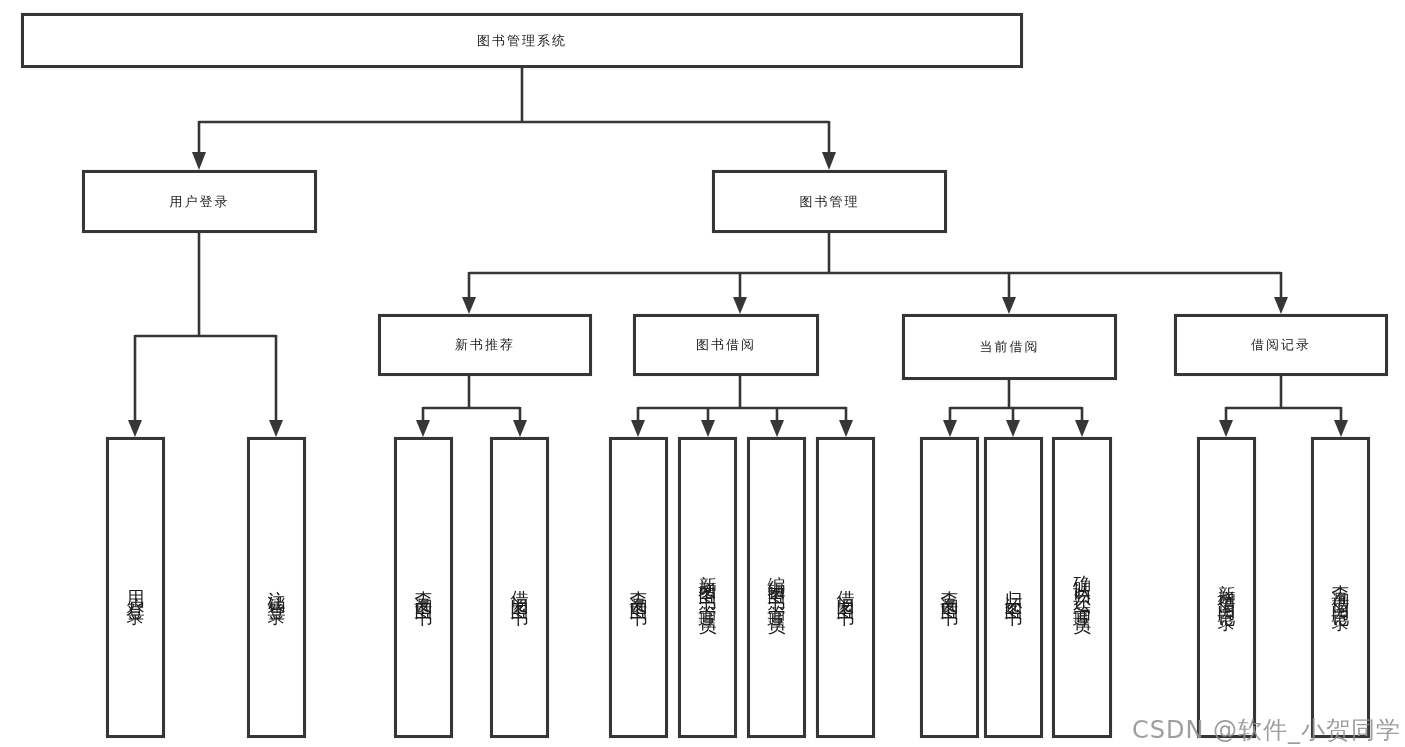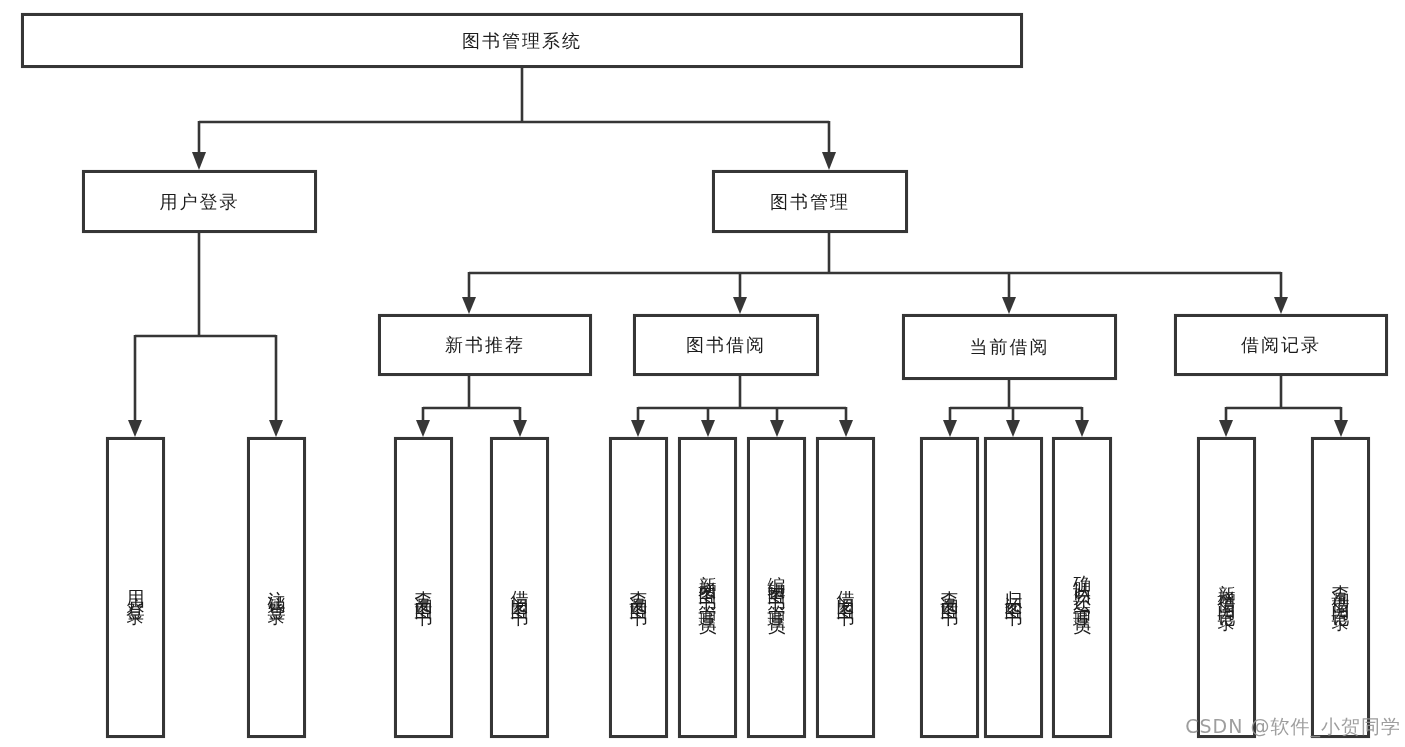--- a/index.html
+++ b/index.html
@@ -15,33 +15,33 @@
     position:absolute;
     background:#ffffff;
     border:3px solid #363636;
     box-sizing:border-box;
     display:flex;
     align-items:center;
     justify-content:center;
     color:#1c1c1c;
     box-shadow:0 0 1px rgba(0,0,0,0.25);
   }
-  .h-box{font-size:18px;letter-spacing:2px;white-space:nowrap;}
+  .h-box{font-size:13px;letter-spacing:2px;white-space:nowrap;}
   .v-box{
     writing-mode:vertical-rl;
     text-orientation:mixed;
     font-size:18px;
     letter-spacing:6px;
     line-height:1;
   }
   .watermark{
     position:absolute;
     right:4px;
     top:714px;
-    font-size:19px;
+    font-size:24px;
     color:rgba(148,148,148,0.9);
     letter-spacing:1px;
     white-space:nowrap;
     z-index:5;
   }
 </style>
 </head>
 <body>
 
 <div id="stage">
@@ -119,21 +119,21 @@
     </g>
   </svg>
 
   <div class="box h-box" style="left:21px;top:13px;width:1002px;height:55px;">
     <span>图书管理系统</span>
   </div>
 
   <div class="box h-box" style="left:82px;top:170px;width:235px;height:63px;">
     <span>用户登录</span>
   </div>
-  <div class="box h-box" style="left:712px;top:170px;width:196px;height:63px;">
+  <div class="box h-box" style="left:712px;top:170px;width:235px;height:63px;">
     <span>图书管理</span>
   </div>
 
   <div class="box h-box" style="left:362px;top:314px;width:214px;height:62px;margin-left:16px;">
     <span>新书推荐</span>
   </div>
   <div class="box h-box" style="left:633px;top:314px;width:186px;height:62px;">
     <span>图书借阅</span>
   </div>
   <div class="box h-box" style="left:902px;top:314px;width:215px;height:66px;">

